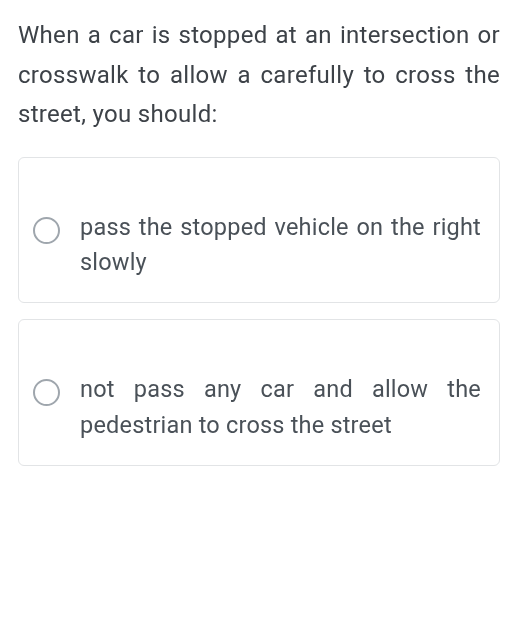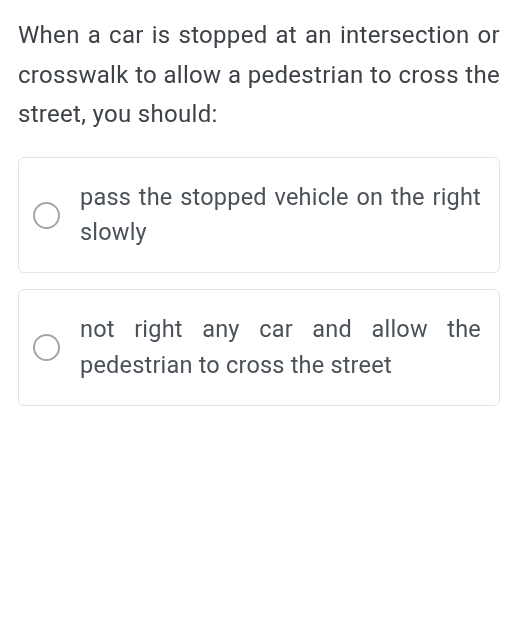--- a/index.html
+++ b/index.html
@@ -48,29 +48,30 @@
       background: #fff;
     }
     .option-label {
       font-size: 23.5px;
       line-height: 1.5;
       color: #4a5158;
       text-align: justify;
       text-align-last: left;
       letter-spacing: 0.2px;
       flex: 1;
+      margin-top: 30px;
     }
   </style>
 </head>
 <body>
 
-<div class="question">When a car is stopped at an intersection or crosswalk to allow a pedestrian to cross the street, you should:</div>
+<div class="question">When a car is stopped at an intersection or crosswalk to allow a carefully to cross the street, you should:</div>
 
 <div class="options">
   <div class="option">
     <span class="radio"></span>
     <span class="option-label">pass the stopped vehicle on the right slowly</span>
   </div>
   <div class="option">
     <span class="radio"></span>
-    <span class="option-label">not right any car and allow the pedestrian to cross the street</span>
+    <span class="option-label">not pass any car and allow the pedestrian to cross the street</span>
   </div>
 </div>
 
 </body></html>

